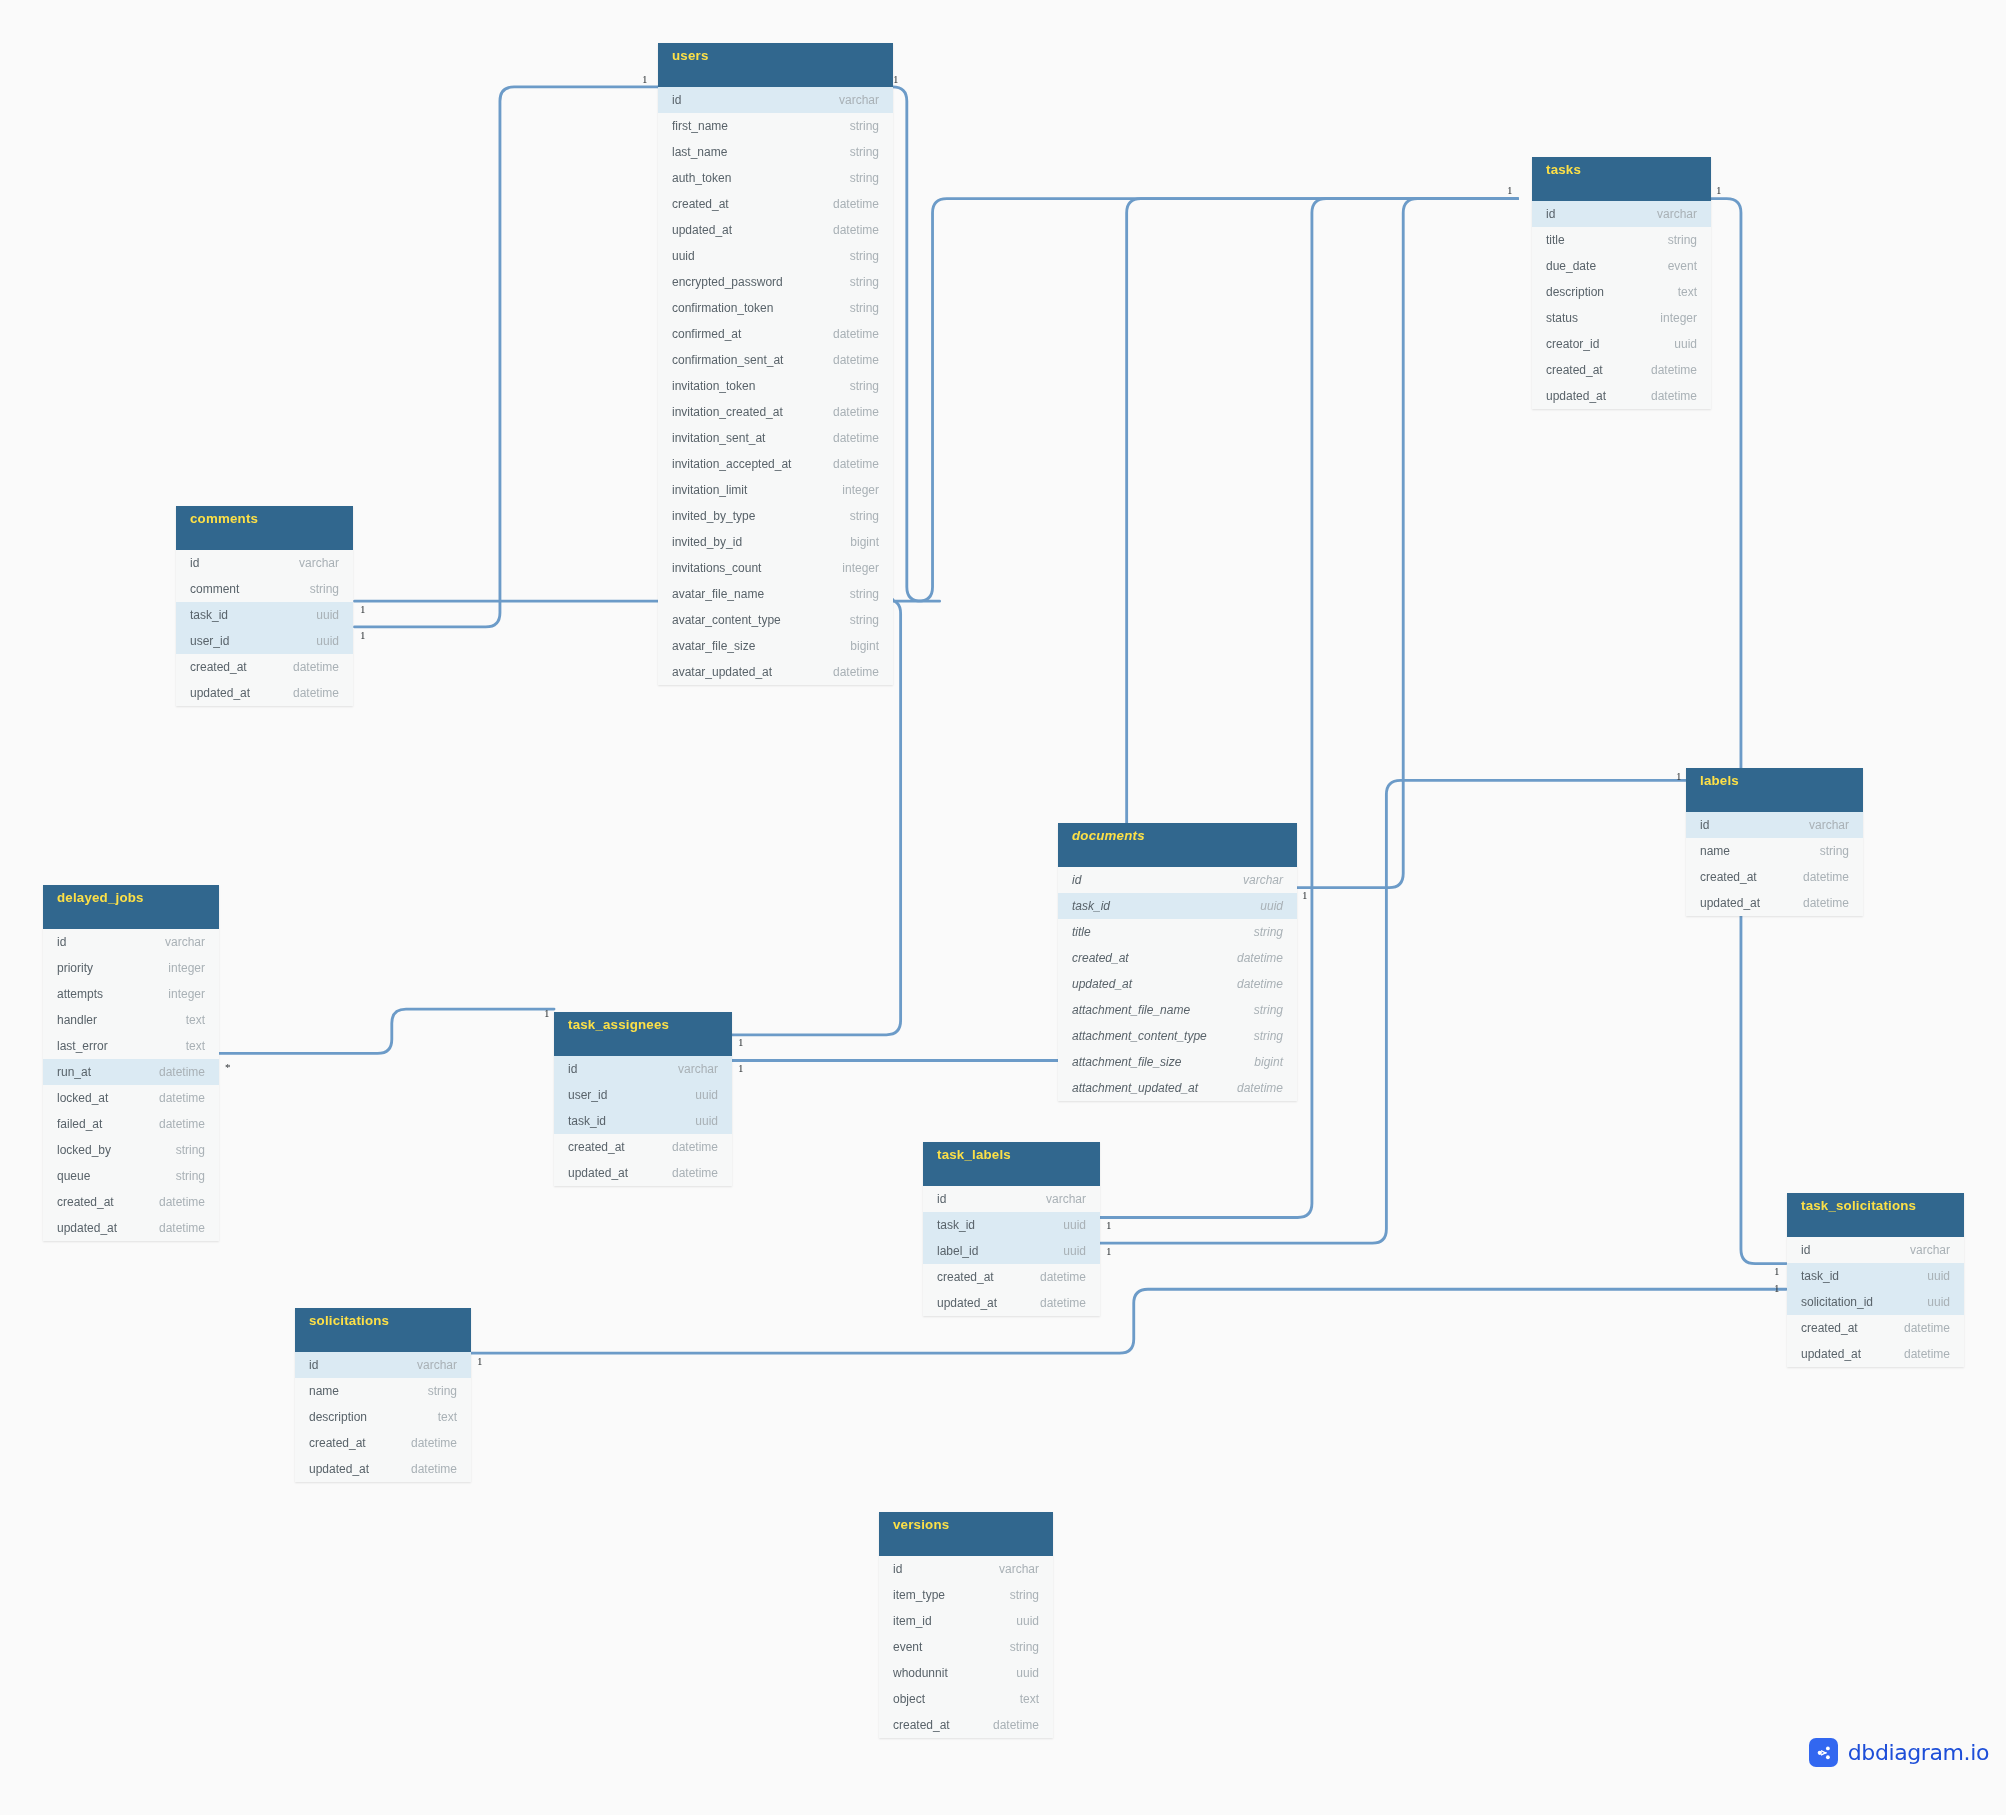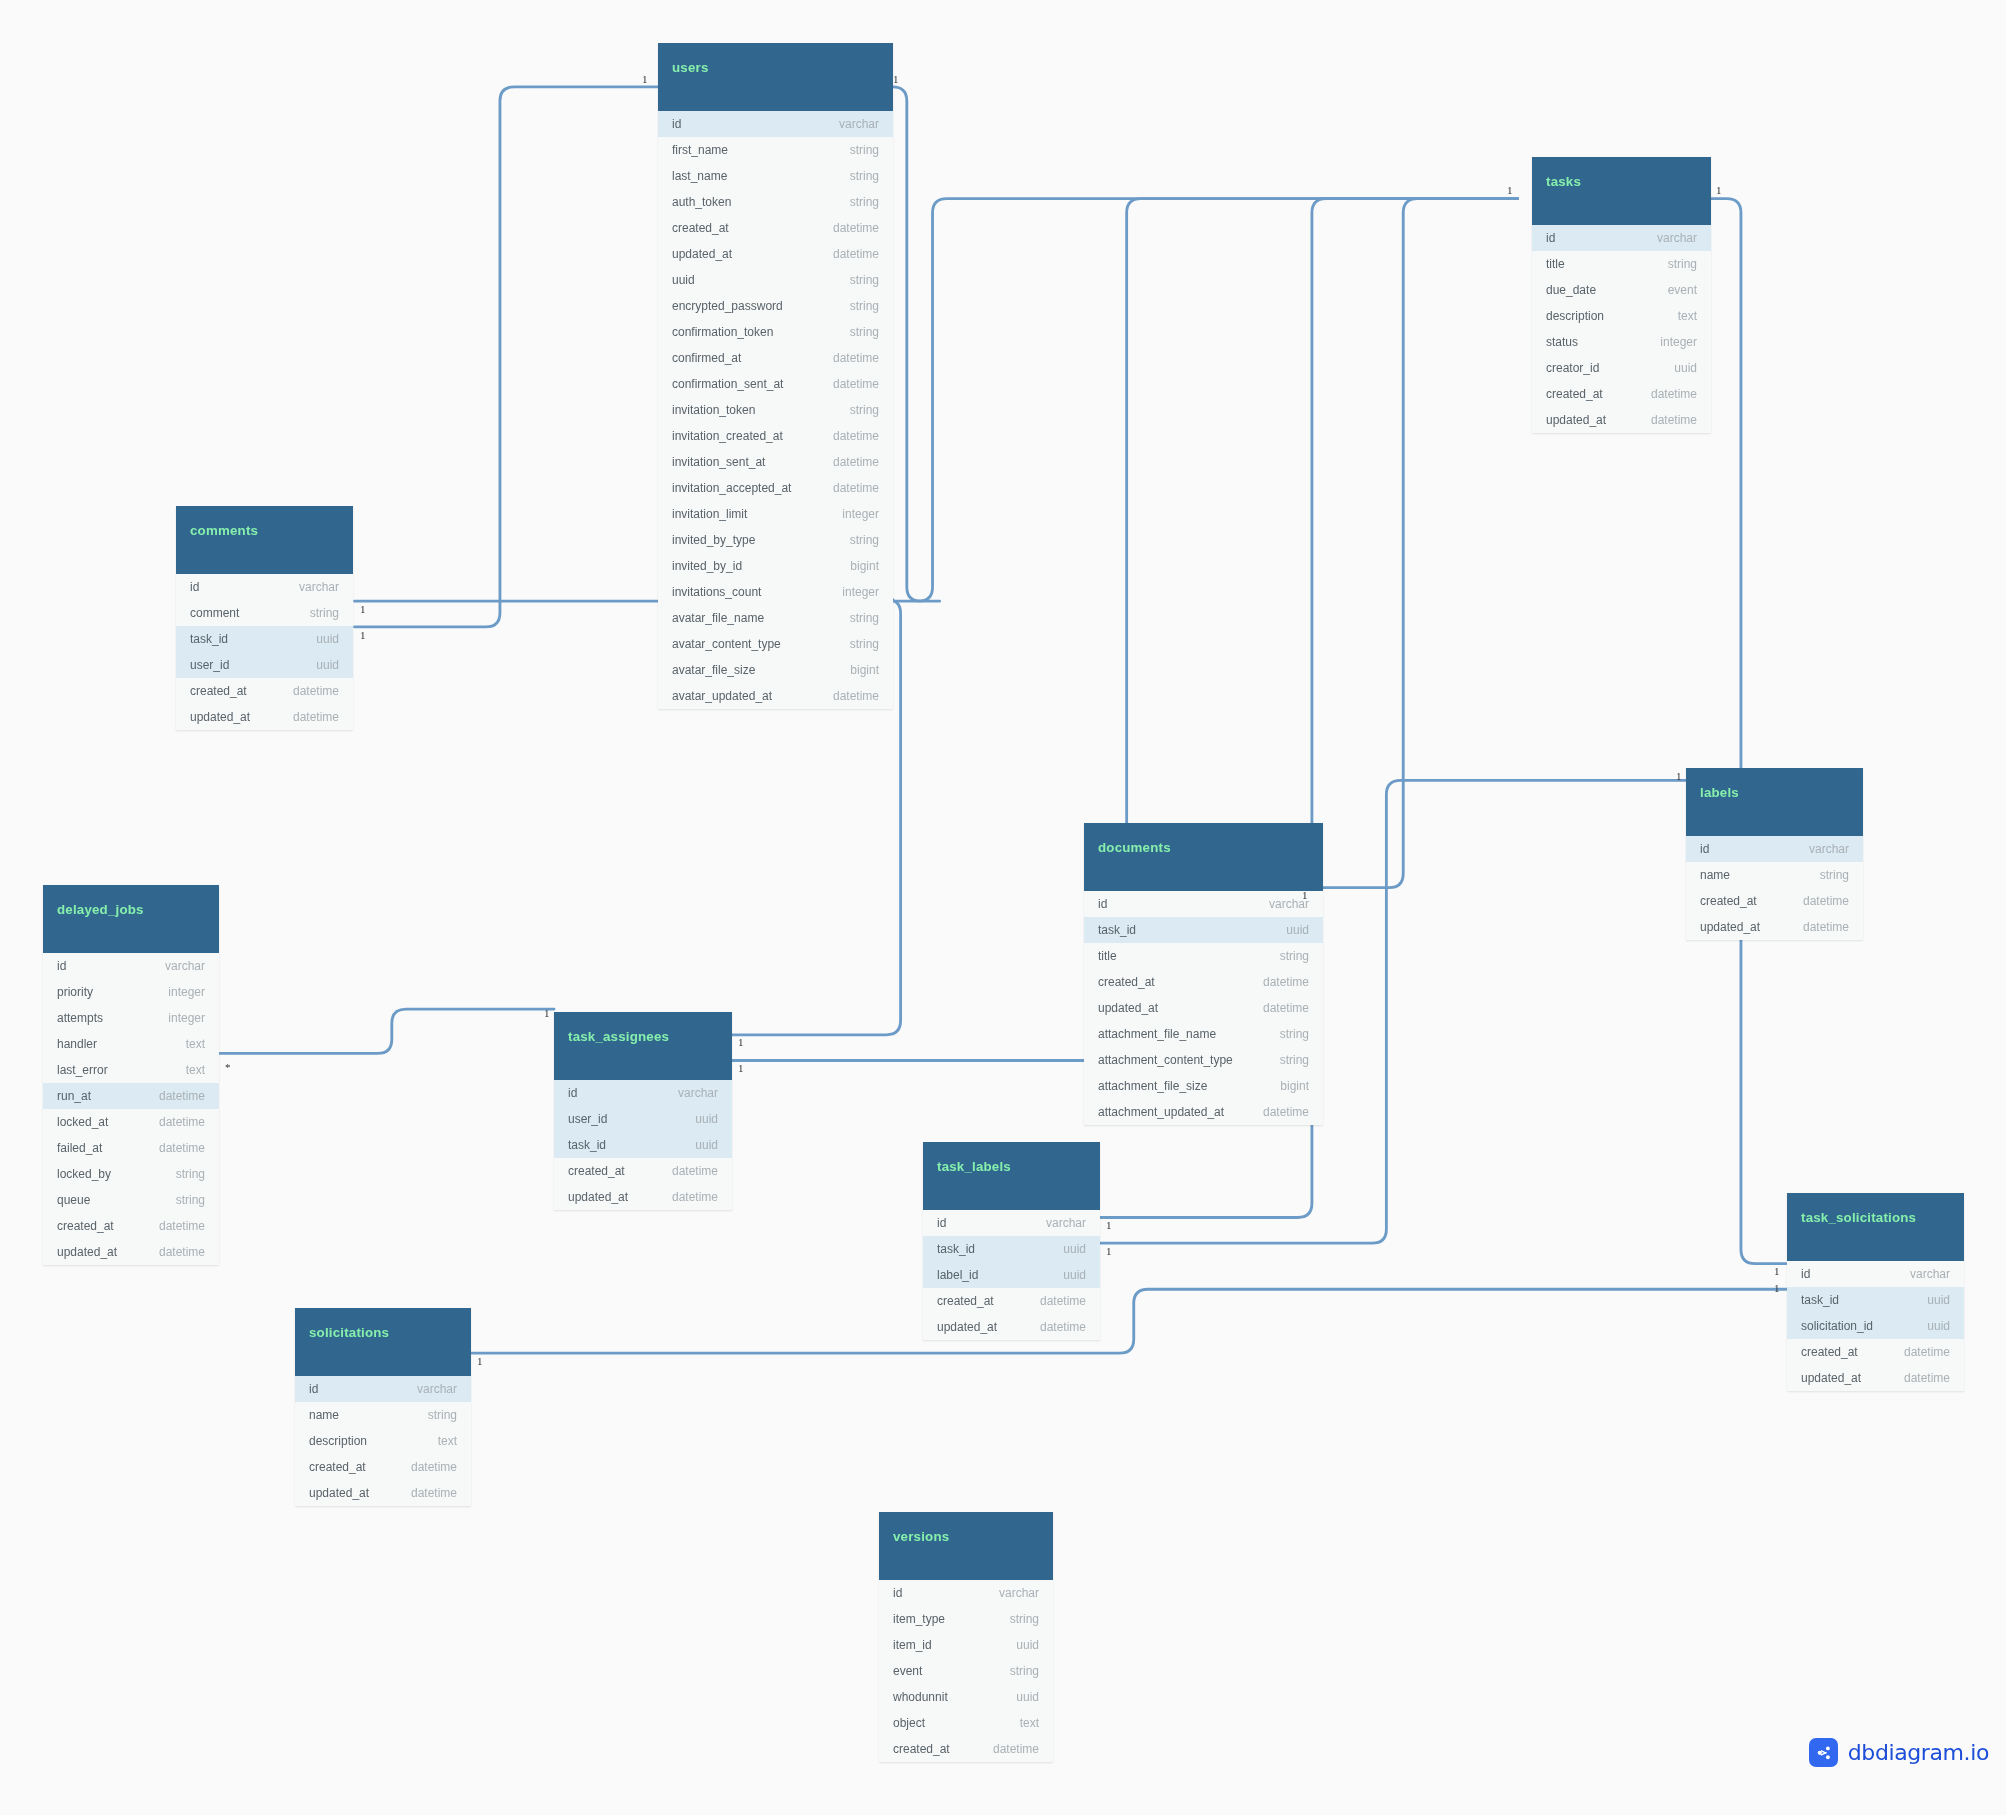--- a/index.html
+++ b/index.html
@@ -15,25 +15,25 @@
   #edges path{fill:none;stroke:#6c9bc8;stroke-width:3.2;stroke-linecap:round;stroke-linejoin:round;}
 
   .table{
     position:absolute;
     background:#f7f8f8;
     box-shadow:0 0.9px 1.8px rgba(0,0,0,.10);
     overflow:hidden;
   }
   .thead{
     background:#31678e;
-    color:#86efac;
+    color:#fde047;
     font-size:13.3px;
     font-weight:bold;
     letter-spacing:0.2px;
-    padding:12px 14px;
+    padding:0 14px;
     height:44px;
     line-height:26.6px;
     white-space:nowrap;
   }
   .row{
     display:flex;
     align-items:center;
     justify-content:space-between;
     height:26px;
     padding:0 14px;
@@ -256,21 +256,21 @@
         </div>
         <div class="row">
           <span class="fname">created_at</span>
           <span class="ftype">datetime</span>
         </div>
         <div class="row">
           <span class="fname">updated_at</span>
           <span class="ftype">datetime</span>
         </div>
       </div>
-      <div class="table" style="left: 1084px; top: 823px; width: 239px;">
+      <div class="table" style="left: 1058px; top: 823px; width: 239px; font-style: italic;">
         <div class="thead">documents</div>
         <div class="row">
           <span class="fname">id</span>
           <span class="ftype">varchar</span>
         </div>
         <div class="row fk">
           <span class="fname">task_id</span>
           <span class="ftype">uuid</span>
         </div>
         <div class="row">

